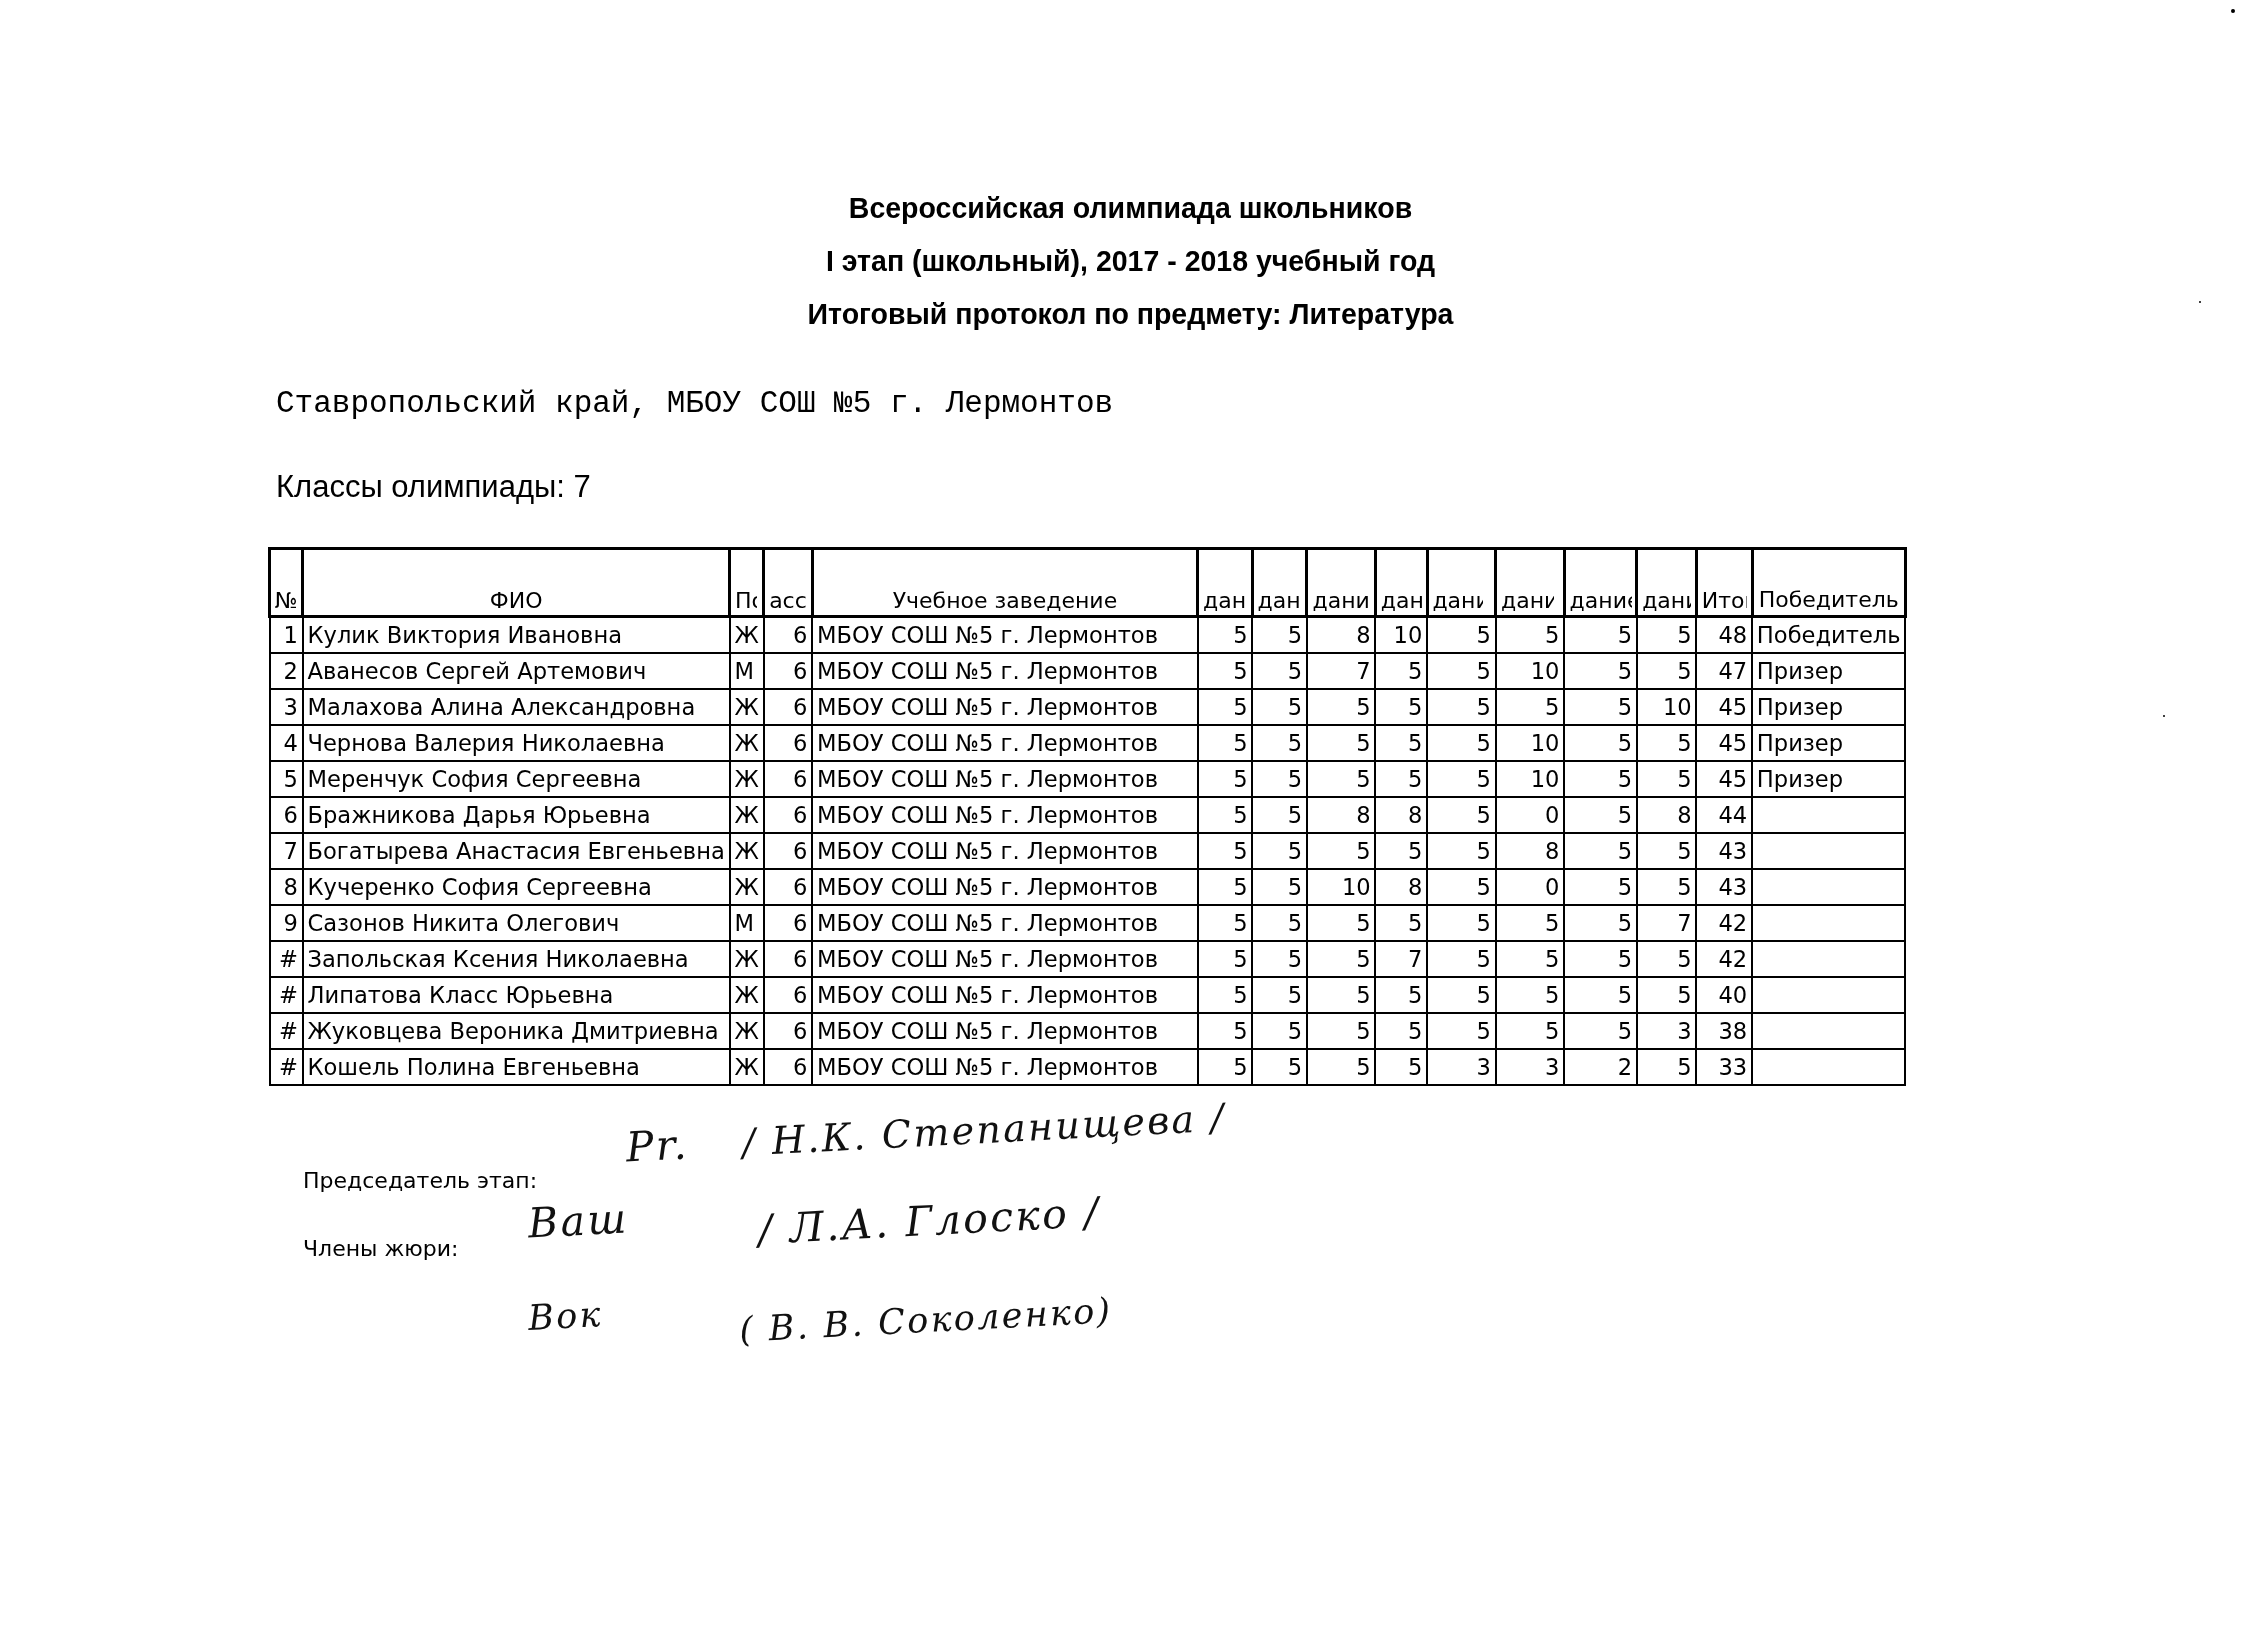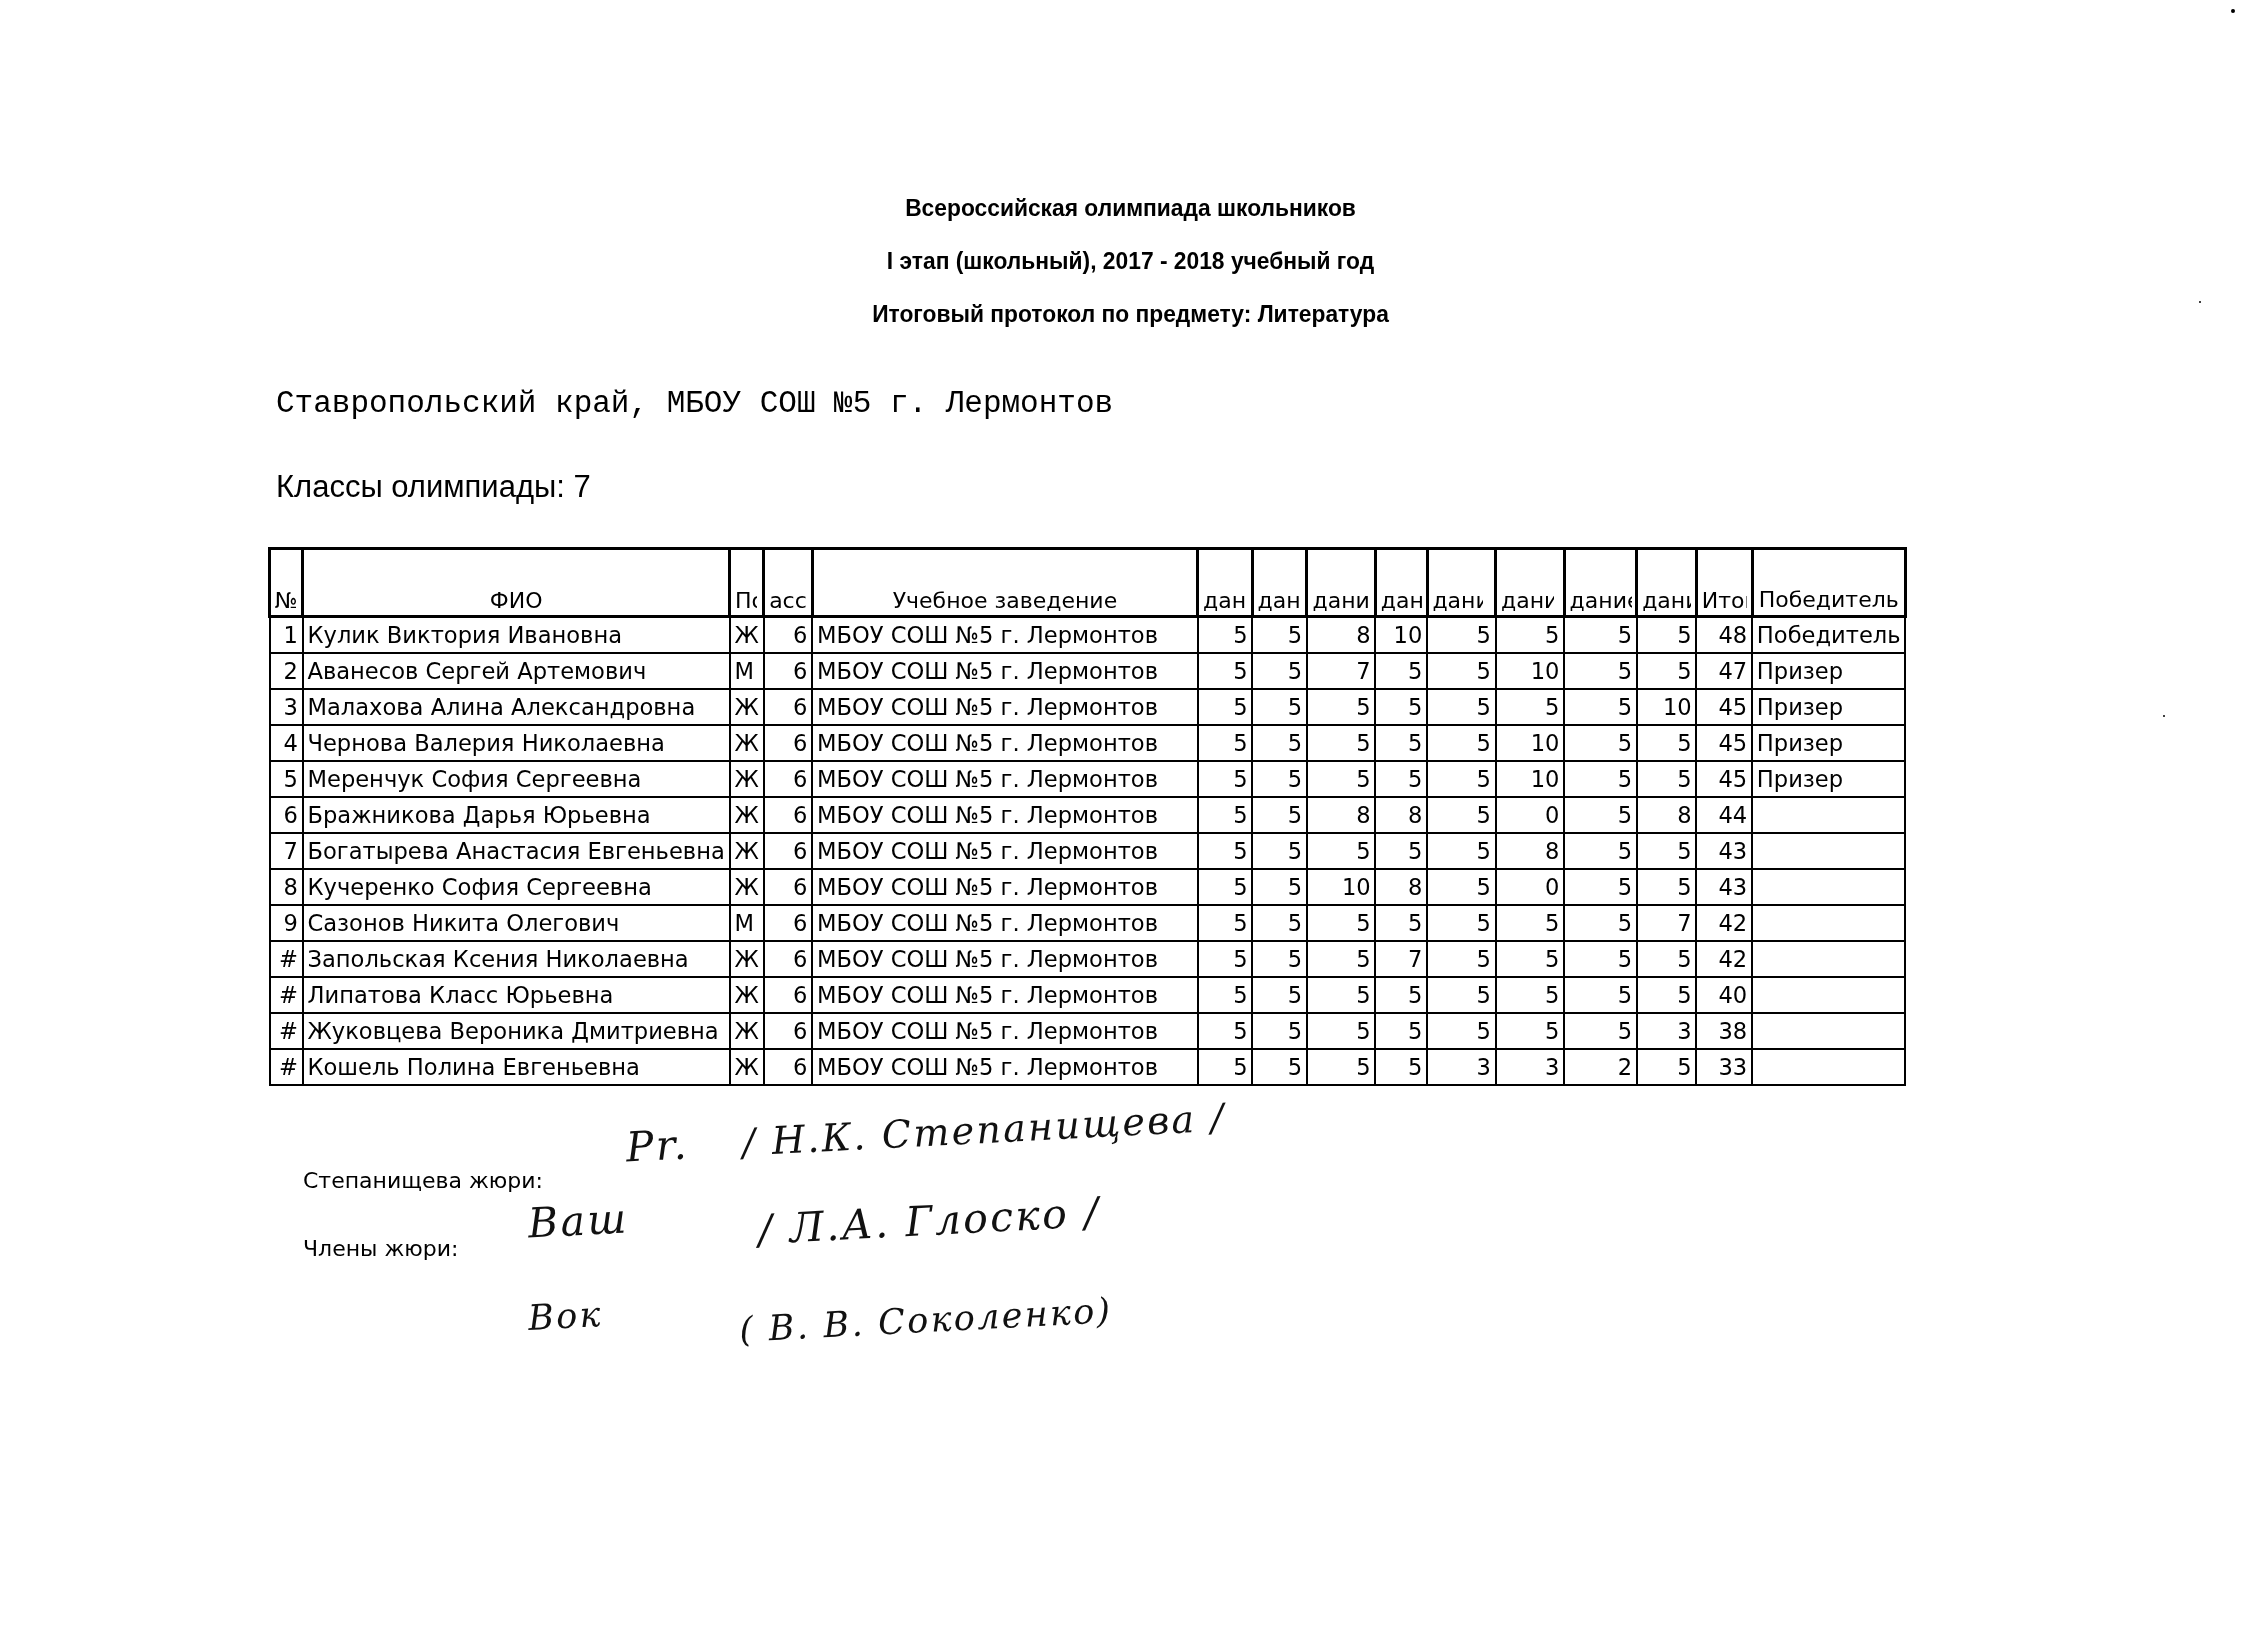--- a/index.html
+++ b/index.html
@@ -1,18 +1,18 @@
 <!DOCTYPE html>
 <html style="font-size:12px"><head>
 <meta charset="utf-8">
 <style>
   html, body { margin:0; padding:0; background:#ffffff; }
   body { width:2261px; height:1638px; position:relative; overflow:hidden; color:#000; }
   .title { position:absolute; left:0; width:2261px; text-align:center; top:181px;
-    font-family:"Liberation Sans", sans-serif; font-weight:bold; font-size:24px; line-height:53px; }
+    font-family:"Liberation Sans", sans-serif; font-weight:bold; font-size:30px; line-height:53px; }
   .title div { transform:scaleX(0.95); }
   .region { position:absolute; left:276px; top:386px; font-family:Liberation Mono, monospace; font-size:31px; }
   .classes { position:absolute; left:276px; top:469px; font-family:"Liberation Sans", sans-serif; font-size:31px; }
   table.proto { position:absolute; left:268px; top:547px; border-collapse:collapse;
     font-family:"DejaVu Sans", sans-serif; font-size:22.6px; }
   table.proto td, table.proto th { border:2.3px solid #000; padding:0 3.8px; height:34px; white-space:nowrap; overflow:hidden; font-weight:normal; }
   table.proto th { height:63px; vertical-align:bottom; text-align:center; font-size:22px; padding-bottom:1.5px; border-width:3.8px; }
   td.num, td.r { text-align:right; }
   td.l { text-align:left; }
   td.status-open { border-right:none; overflow:visible; }
@@ -299,21 +299,21 @@
         <td class="r">3</td>
         <td class="r">3</td>
         <td class="r">2</td>
         <td class="r">5</td>
         <td class="r">33</td>
         <td class="l"></td>
       </tr>
     </tbody>
 </table>
 
-<div class="sig-label" style="left:303px;top:1168px;">Степанищева жюри:</div>
+<div class="sig-label" style="left:303px;top:1168px;">Председатель этап:</div>
 <div class="sig" style="left:626px;top:1122px;">Pr.</div>
 <div class="sig" style="left:742px;top:1108px;font-size:38px;">/ Н.К. Степанищева /</div>
 
 <div class="sig-label" style="left:303px;top:1236px;">Члены жюри:</div>
 <div class="sig" style="left:528px;top:1197px;">Ваш</div>
 <div class="sig" style="left:758px;top:1197px;">/ Л.А. Глоско /</div>
 
 <div class="sig" style="left:528px;top:1296px;font-size:35px;">Вок</div>
 <div class="sig" style="left:739px;top:1300px;font-size:35px;">( В. В. Соколенко)</div>
 

